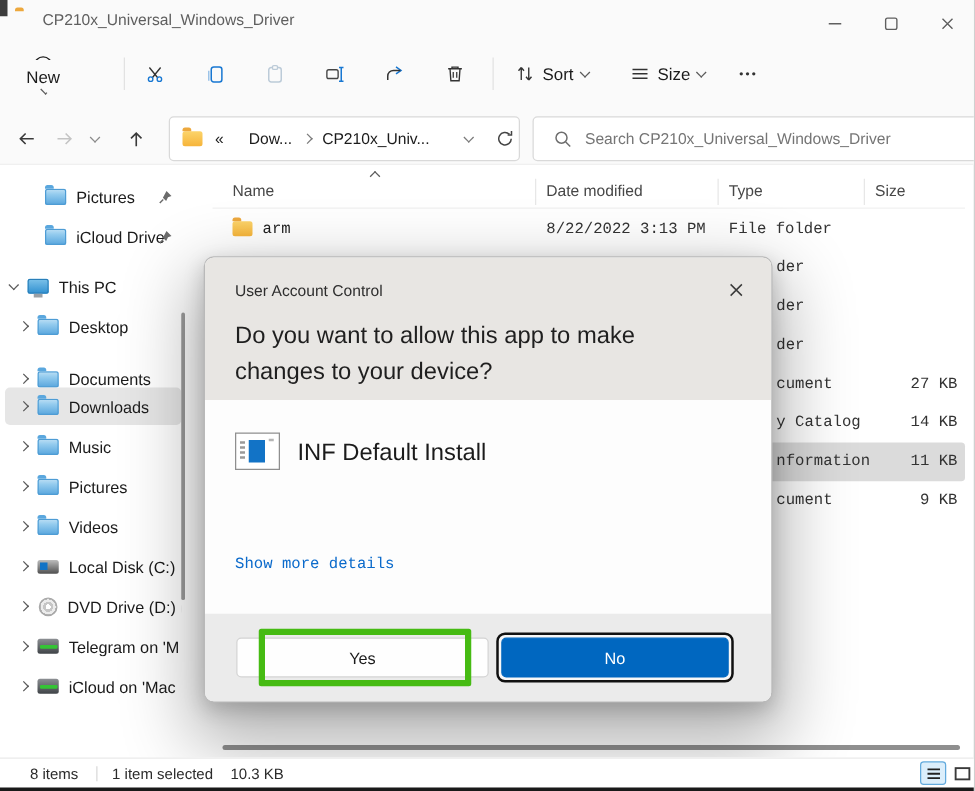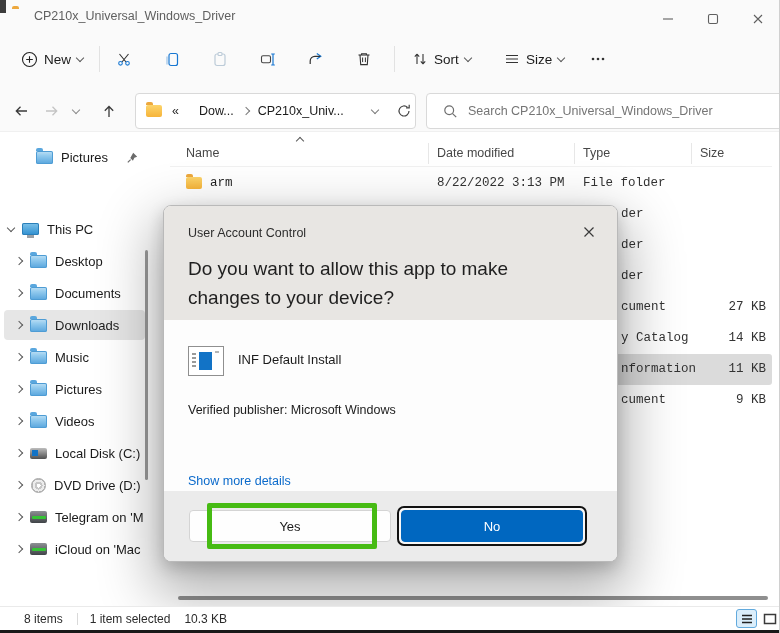--- a/index.html
+++ b/index.html
@@ -67,23 +67,23 @@
   .h-scrollbar{position:absolute;left:178px;top:596px;width:590px;height:4px;background:#8f8f8f;border-radius:2px;cursor:grab;}
   
   .uac{position:absolute;left:163px;top:205px;width:455px;height:357px;border-radius:8px;border:1px solid #b9b9b9;overflow:hidden;background:#fdfdfd;box-shadow:0 24px 56px 10px rgba(0,0,0,.30),0 6px 16px rgba(0,0,0,.18);z-index:20;}
   .uac-head{position:absolute;left:0;top:0;width:100%;height:114px;background:#e8e6e3;}
   .uac-title{position:absolute;left:24px;top:20px;font-size:12.5px;color:#2e2e2e;}
   .uac-close{position:absolute;right:14px;top:12px;width:28px;height:28px;display:flex;align-items:center;justify-content:center;background:none;border:none;cursor:pointer;}
   .uac-question{position:absolute;left:24px;top:48px;width:396px;font-size:19px;line-height:29px;color:#1f1f1f;}
   .inf-ico{position:absolute;left:24px;top:140px;width:36px;height:30px;background:#fff;border:1px solid #8f8f8f;}
   .inf-ico::before{content:"";position:absolute;left:10px;top:5px;width:13px;height:18px;background:#1273c6;}
   .inf-ico::after{content:"";position:absolute;left:3px;top:6px;width:4px;height:2px;background:#9a9a9a;box-shadow:0 4px 0 #9a9a9a,0 8px 0 #9a9a9a,0 12px 0 #9a9a9a,23px -2px 0 #b5b5b5;}
-  .uac-app{position:absolute;left:74px;top:146px;font-size:13px;color:#1b1b1b;}
+  .uac-app{position:absolute;left:74px;top:146px;font-size:19px;color:#1b1b1b;}
   .uac-pub{position:absolute;left:24px;top:197px;font-size:12.5px;color:#1b1b1b;}
-  .uac-link{position:absolute;left:24px;top:238px;font-size:12.5px;color:#0b6acb;background:none;border:none;font-family:Liberation Sans, sans-serif;cursor:pointer;margin-top:30px;}
+  .uac-link{position:absolute;left:24px;top:238px;font-size:12.5px;color:#0b6acb;background:none;border:none;font-family:Liberation Mono, monospace;cursor:pointer;}
   .uac-foot{position:absolute;left:0;top:285px;width:100%;height:72px;background:#ebebeb;}
   .btn-yes{position:absolute;left:25px;top:304px;width:202px;height:32px;background:#fefefe;border:1px solid #d4d4d4;border-radius:4px;font-size:13px;color:#1b1b1b;font-family:inherit;cursor:pointer;z-index:2;}
   .no-wrap{position:absolute;left:233px;top:300px;width:190px;height:40px;border:2px solid #111;border-radius:7px;padding:2px;background:#f7f7f7;z-index:1;}
   .btn-no{width:182px;height:32px;background:#0067c0;border:1px solid #0067c0;border-radius:4px;font-size:13px;color:#fff;font-family:inherit;cursor:pointer;}
   .yes-highlight{position:absolute;left:43px;top:297px;width:170px;height:46px;border:5px solid #46bb13;border-radius:2px;z-index:5;pointer-events:none;}
   
   .statusbar{position:absolute;left:0;top:606px;width:780px;height:24px;background:#fff;border-top:1px solid #eaeaea;z-index:30;display:flex;align-items:center;font-size:12px;color:#2b2b2b;}
   .sb-count{margin-left:24px;}
   .sb-div{width:1px;height:12px;background:#d9d9d9;margin:0 12px 0 14px;}
   .sb-size{margin-left:14px;}
@@ -114,21 +114,21 @@
         <rect x="3.5" y="3.5" width="9" height="9" rx="1.5" fill="none" stroke="#5f5f5f" stroke-width="1.1"></rect>
       </svg>
   </button>
   <button class="winbtn btn-close">
     <svg width="16" height="16">
         <path d="M4 4l8 8M12 4l-8 8" stroke="#5f5f5f" stroke-width="1.1"></path>
       </svg>
   </button>
 
   
-  <button class="tbtn" style="left:13px;padding:0 8px;">
+  <button class="tbtn" style="left:13px;padding:0 8px;flex-direction:column;">
     <svg width="17" height="17">
         <circle cx="8.5" cy="8.5" r="7" fill="none" stroke="#222" stroke-width="1.1"></circle>
         <path d="M8.5 5.2v6.6M5.2 8.5h6.6" stroke="#222" stroke-width="1.1"></path>
       </svg>
     <span>New</span>
     <span class="chev down"></span>
   </button>
   <div class="tool-sep" style="left:99px;"></div>
 
   <button class="tbtn" style="left:109px;width:30px;">
@@ -241,33 +241,41 @@
 
   
   <div class="side-item" style="top:142px;">
     <span class="bf" style="margin-left:32px;"></span>
     <span class="lbl">Pictures</span>
     <svg class="pin" width="13" height="13">
         <path d="M7.2 1.8l4 4-2.8.9-1.5 3-2.6-2.6z" fill="#6b6b6b"></path>
         <path d="M4.6 8.6L1.8 11.4" stroke="#6b6b6b" stroke-width="1.2"></path>
       </svg>
   </div>
+  <div class="side-item" style="top:174px;">
+    <span class="bf" style="margin-left:32px;"></span>
+    <span class="lbl">iCloud Drive</span>
+    <svg class="pin" width="13" height="13">
+        <path d="M7.2 1.8l4 4-2.8.9-1.5 3-2.6-2.6z" fill="#6b6b6b"></path>
+        <path d="M4.6 8.6L1.8 11.4" stroke="#6b6b6b" stroke-width="1.2"></path>
+      </svg>
+  </div>
 
   <div class="side-item" style="top:214px;">
     <span class="chev down s-chev0"></span>
     <span class="pc-ico"></span>
     <span class="lbl">This PC</span>
   </div>
 
   <div class="side-item" style="top:246px;">
     <span class="chev right s-chev"></span>
     <span class="bf"></span>
     <span class="lbl">Desktop</span>
   </div>
-  <div class="side-item" style="top:278px;">
+  <div class="side-item" style="top:288px;">
     <span class="chev right s-chev"></span>
     <span class="bf"></span>
     <span class="lbl">Documents</span>
   </div>
   <div class="side-item sel" style="top:310px;">
     <span class="chev right s-chev"></span>
     <span class="bf"></span>
     <span class="lbl">Downloads</span>
   </div>
   <div class="side-item" style="top:342px;">
@@ -358,21 +366,20 @@
     <span class="uac-title">User Account Control</span>
     <button class="uac-close">
       <svg width="16" height="16">
           <path d="M3.5 3.5l9 9M12.5 3.5l-9 9" stroke="#3a3a3a" stroke-width="1.2"></path>
         </svg>
     </button>
     <div class="uac-question">Do you want to allow this app to make changes to your device?</div>
 
     <span class="inf-ico"></span>
     <span class="uac-app">INF Default Install</span>
-    <span class="uac-pub">Verified publisher: Microsoft Windows</span>
     <button class="uac-link">Show more details</button>
 
     <div class="uac-foot"></div>
     <button class="btn-yes">Yes</button>
     <div class="no-wrap">
       <button class="btn-no">No</button>
     </div>
     <div class="yes-highlight"></div>
   </div>
 

